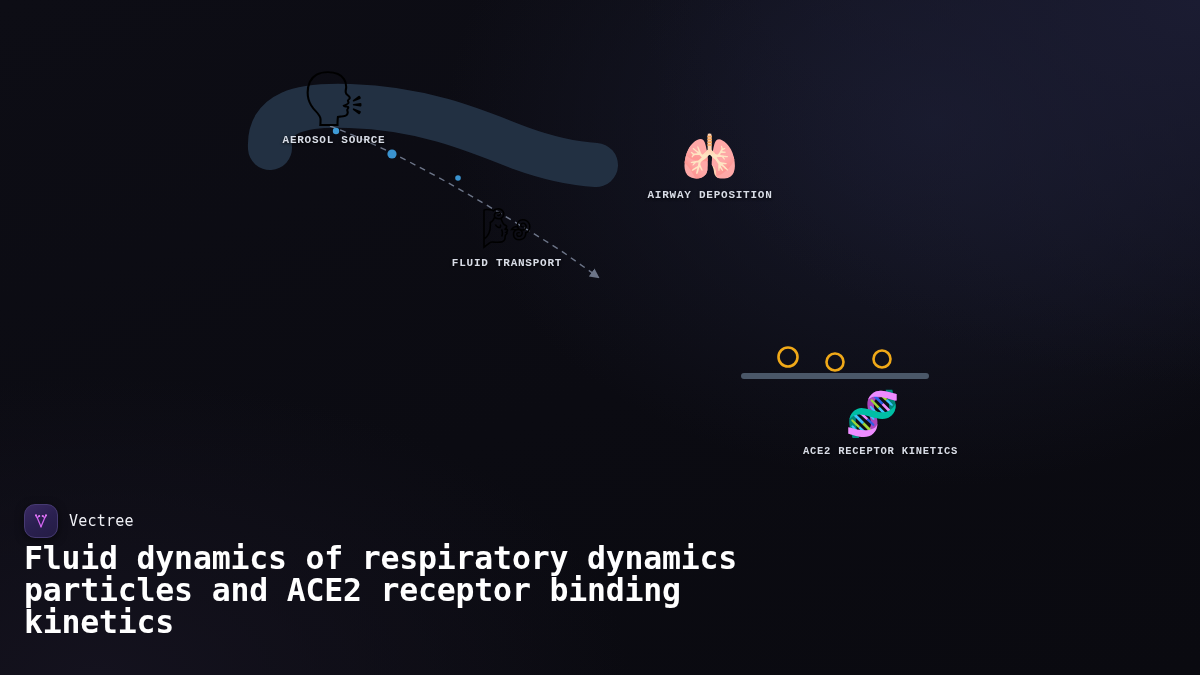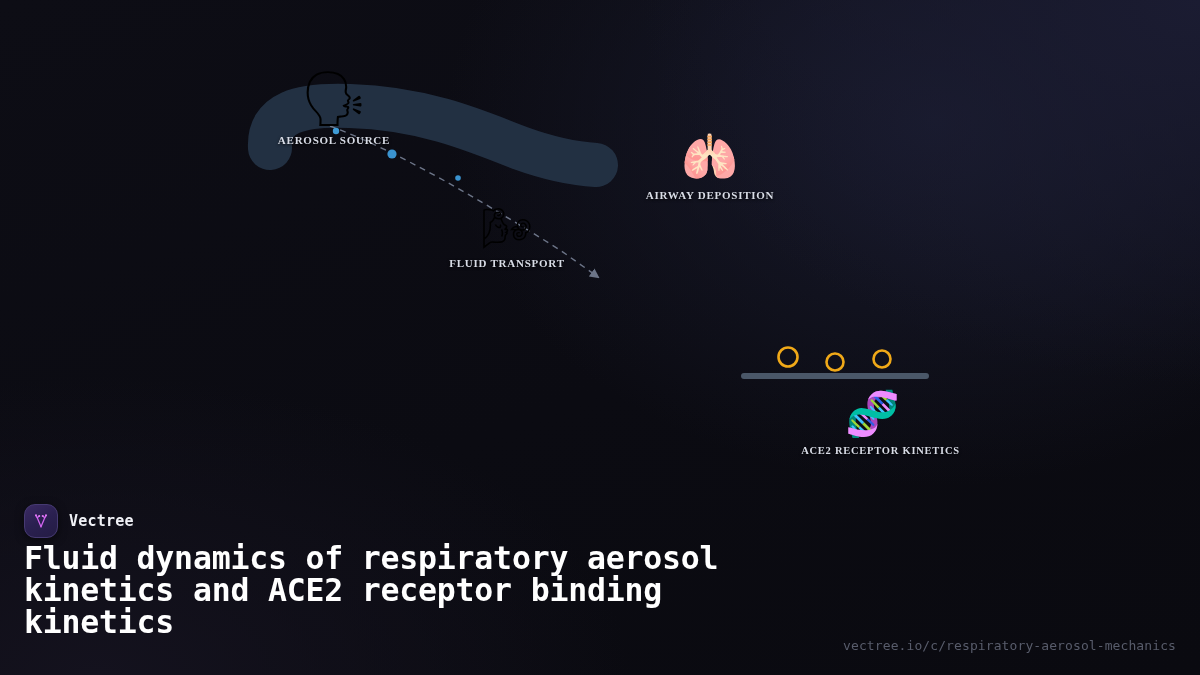--- a/index.html
+++ b/index.html
@@ -36,21 +36,21 @@
     white-space:nowrap;
   }
   .node-emoji {
     font-family:"DejaVu Sans", sans-serif;
     line-height:1;
     text-align:center;
     user-select:none;
   }
   .node-label {
     margin-top:9px;
-    font-family:Liberation Serif, serif;
+    font-family:Liberation Mono, monospace;
     font-weight:bold;
     font-size:11px;
     letter-spacing:0.75px;
     color:#d8dce6;
     text-transform:uppercase;
     text-shadow:0 1px 3px rgba(0,0,0,0.85);
   }
 
   #node-aerosol  { left:228px;  top:72px;  width:212px; }
   #node-aerosol .node-emoji { font-size:54px; }
@@ -83,21 +83,21 @@
   #brand-logo {
     width:34px; height:34px;
     border-radius:11px;
     background:linear-gradient(150deg,#3b2a63 0%,#2a2050 50%,#241c44 100%);
     border:1px solid #463a72;
     display:flex; align-items:center; justify-content:center;
     box-shadow:0 2px 8px rgba(0,0,0,0.5);
   }
   #brand-name {
     font-family:"DejaVu Sans Mono", monospace;
-    font-weight:bold;
+    font-weight:normal;
     font-size:15px;
     color:#f0f1f6;
     letter-spacing:0.2px;
   }
   #headline {
     position:absolute;
     left:24px; top:52px;
     width:800px;
     font-family:"DejaVu Sans Mono", monospace;
     font-weight:bold;
@@ -188,18 +188,17 @@
           </g>
           <circle cx="6" cy="5.2" r="1.25" fill="#e07af5"></circle>
           <circle cx="9.9" cy="5.9" r="1.25" fill="#e07af5"></circle>
           <circle cx="18" cy="5.2" r="1.25" fill="#e07af5"></circle>
           <circle cx="14.1" cy="5.9" r="1.25" fill="#e07af5"></circle>
         </svg>
       </div>
       <div id="brand-name">Vectree</div>
     </div>
 
-    <div id="headline">Fluid dynamics of respiratory aerosol kinetics and ACE2 receptor binding kinetics</div>
-
-    <div id="footer-url">vectree.io/c/respiratory-aerosol-mechanics</div>
+    <div id="headline">Fluid dynamics of respiratory dynamics particles and ACE2 receptor binding kinetics</div>
+
   </div>
 
 </div>
 
 </body></html>

